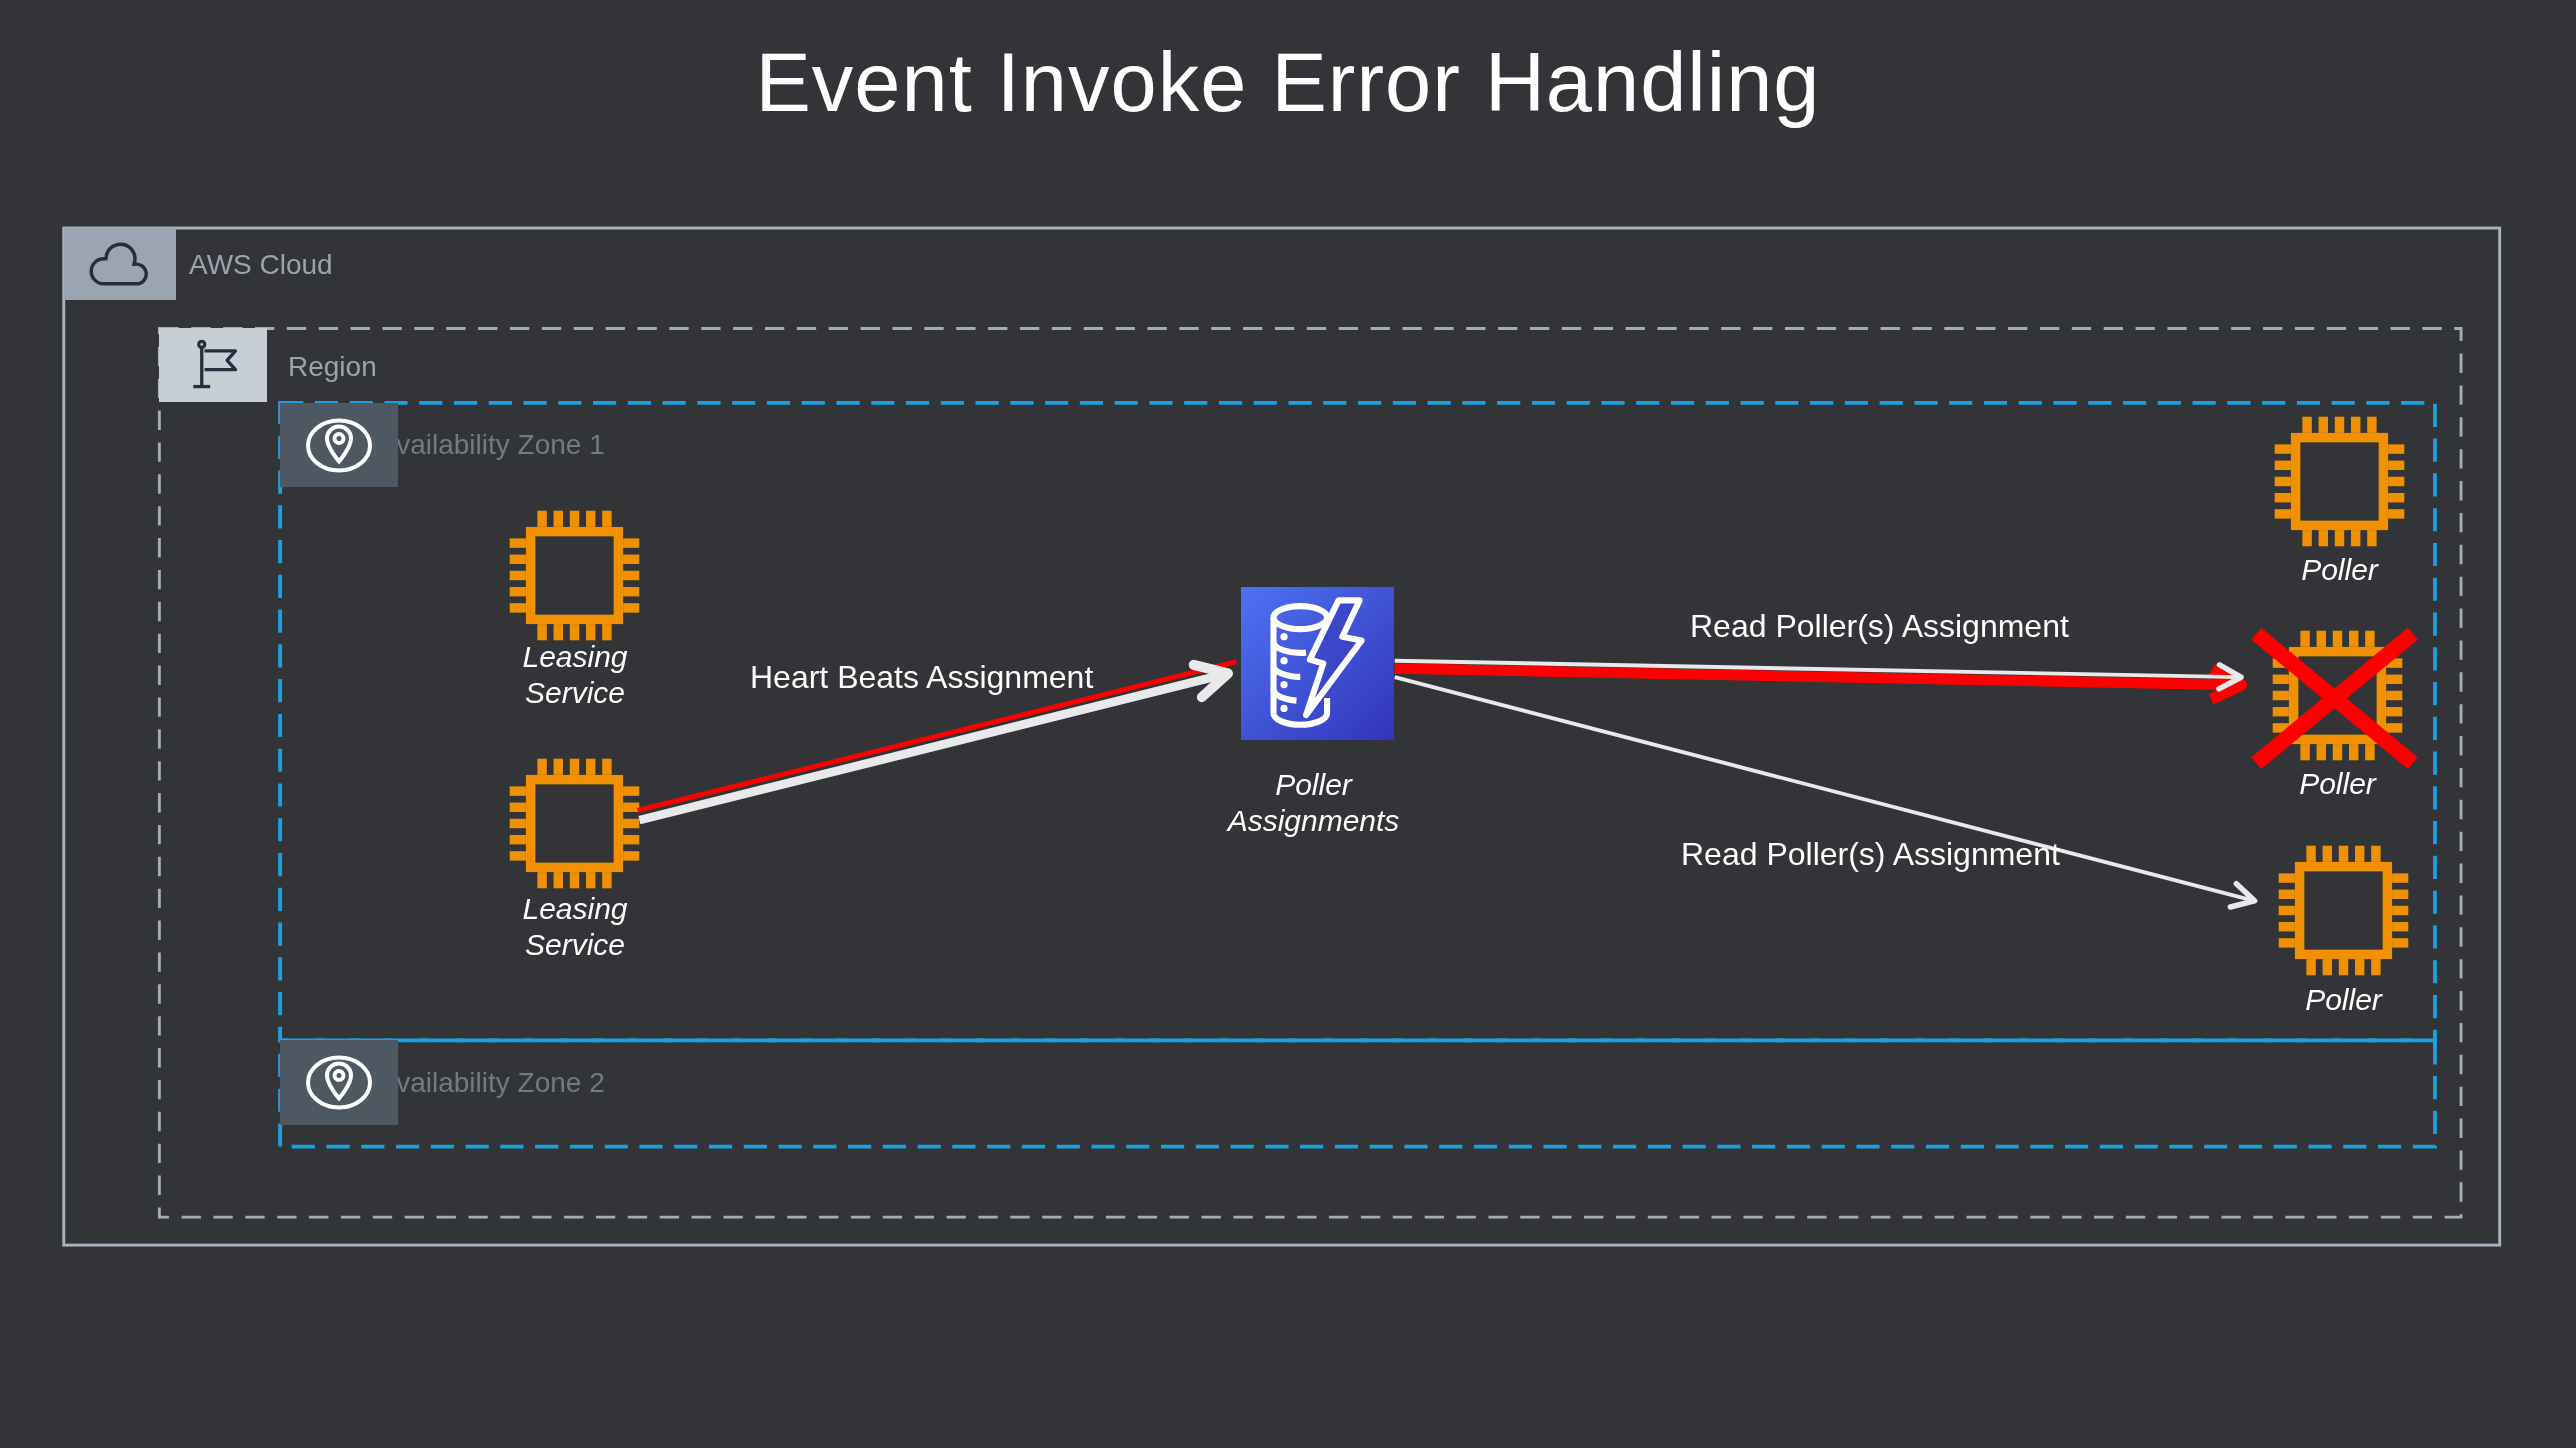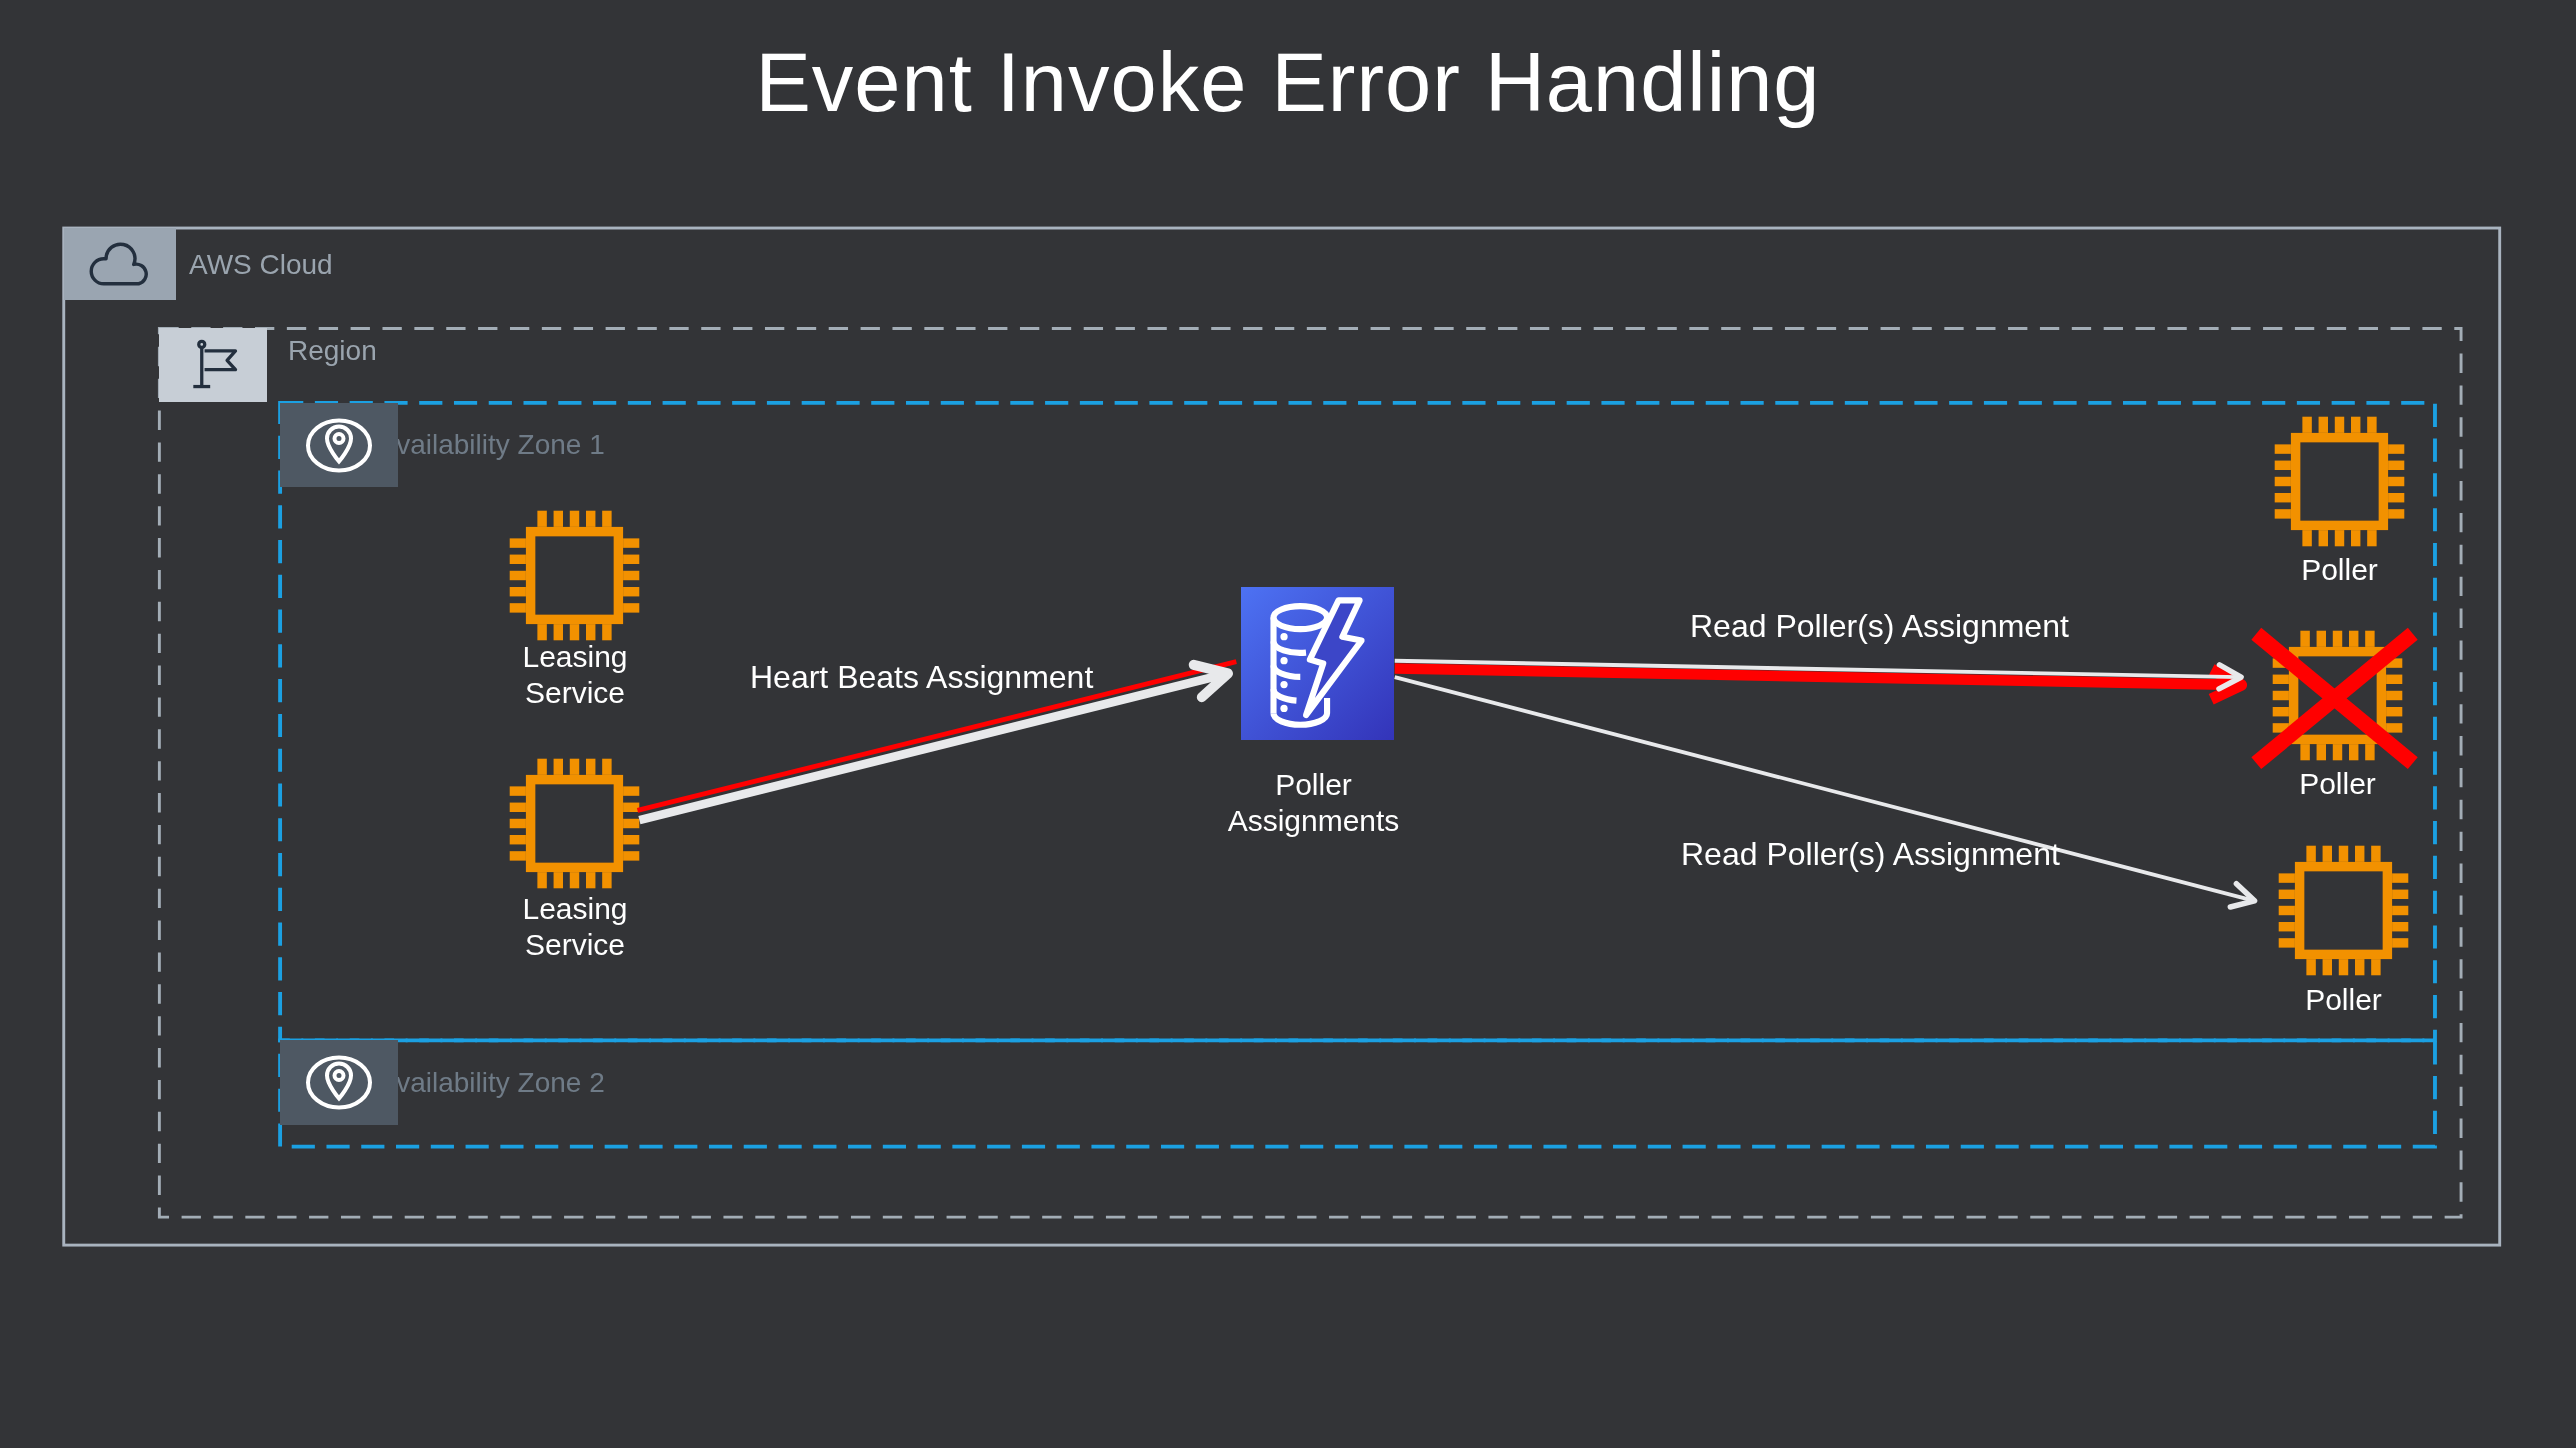--- a/index.html
+++ b/index.html
@@ -14,21 +14,21 @@
   }
   svg.layer{position:absolute;left:0;top:0;width:2576px;height:1449px;}
   #containers-layer{z-index:1;}
   #edges-layer{z-index:6;}
   .icon-box{position:absolute;display:flex;align-items:center;justify-content:center;z-index:5;}
   .group-label{position:absolute;font-size:28px;color:#9aa4ae;white-space:nowrap;z-index:4;}
   .az-label{color:#6f7b87;}
   .node-icon{position:absolute;z-index:5;}
   .node-label{
     position:absolute;color:#ffffff;font-size:30px;line-height:36px;
-    text-align:center;z-index:5;
+    text-align:center;z-index:5;font-style:italic;
   }
   .edge-label{
     position:absolute;color:#ffffff;font-size:32px;white-space:nowrap;z-index:7;
   }
 </style>
 </head>
 <body>
 
 <div class="canvas">
 
@@ -131,21 +131,21 @@
         <use href="#azpin"></use>
       </svg>
   </div>
   <div class="icon-box" style="left:280px;top:1040px;width:118px;height:85px;background:#4e5863">
     <svg width="100" height="65" viewBox="0 0 104 67">
         <use href="#azpin"></use>
       </svg>
   </div>
 
   <div class="group-label" style="left:189px;top:249px">AWS Cloud</div>
-  <div class="group-label" style="left:288px;top:335px">Region</div>
+  <div class="group-label" style="left:288px;top:351px">Region</div>
   <div class="group-label az-label" style="left:378px;top:429px">Availability Zone 1</div>
   <div class="group-label az-label" style="left:378px;top:1067px">Availability Zone 2</div>
 
   <svg class="node-icon" style="left:507px;top:508px" width="135" height="135" viewBox="0 0 140 140">
       <use href="#chip"></use>
     </svg>
   <div class="node-label" style="left:493px;top:639px;width:164px">Leasing Service</div>
 
   <svg class="node-icon" style="left:507px;top:756px" width="135" height="135" viewBox="0 0 140 140">
       <use href="#chip"></use>

